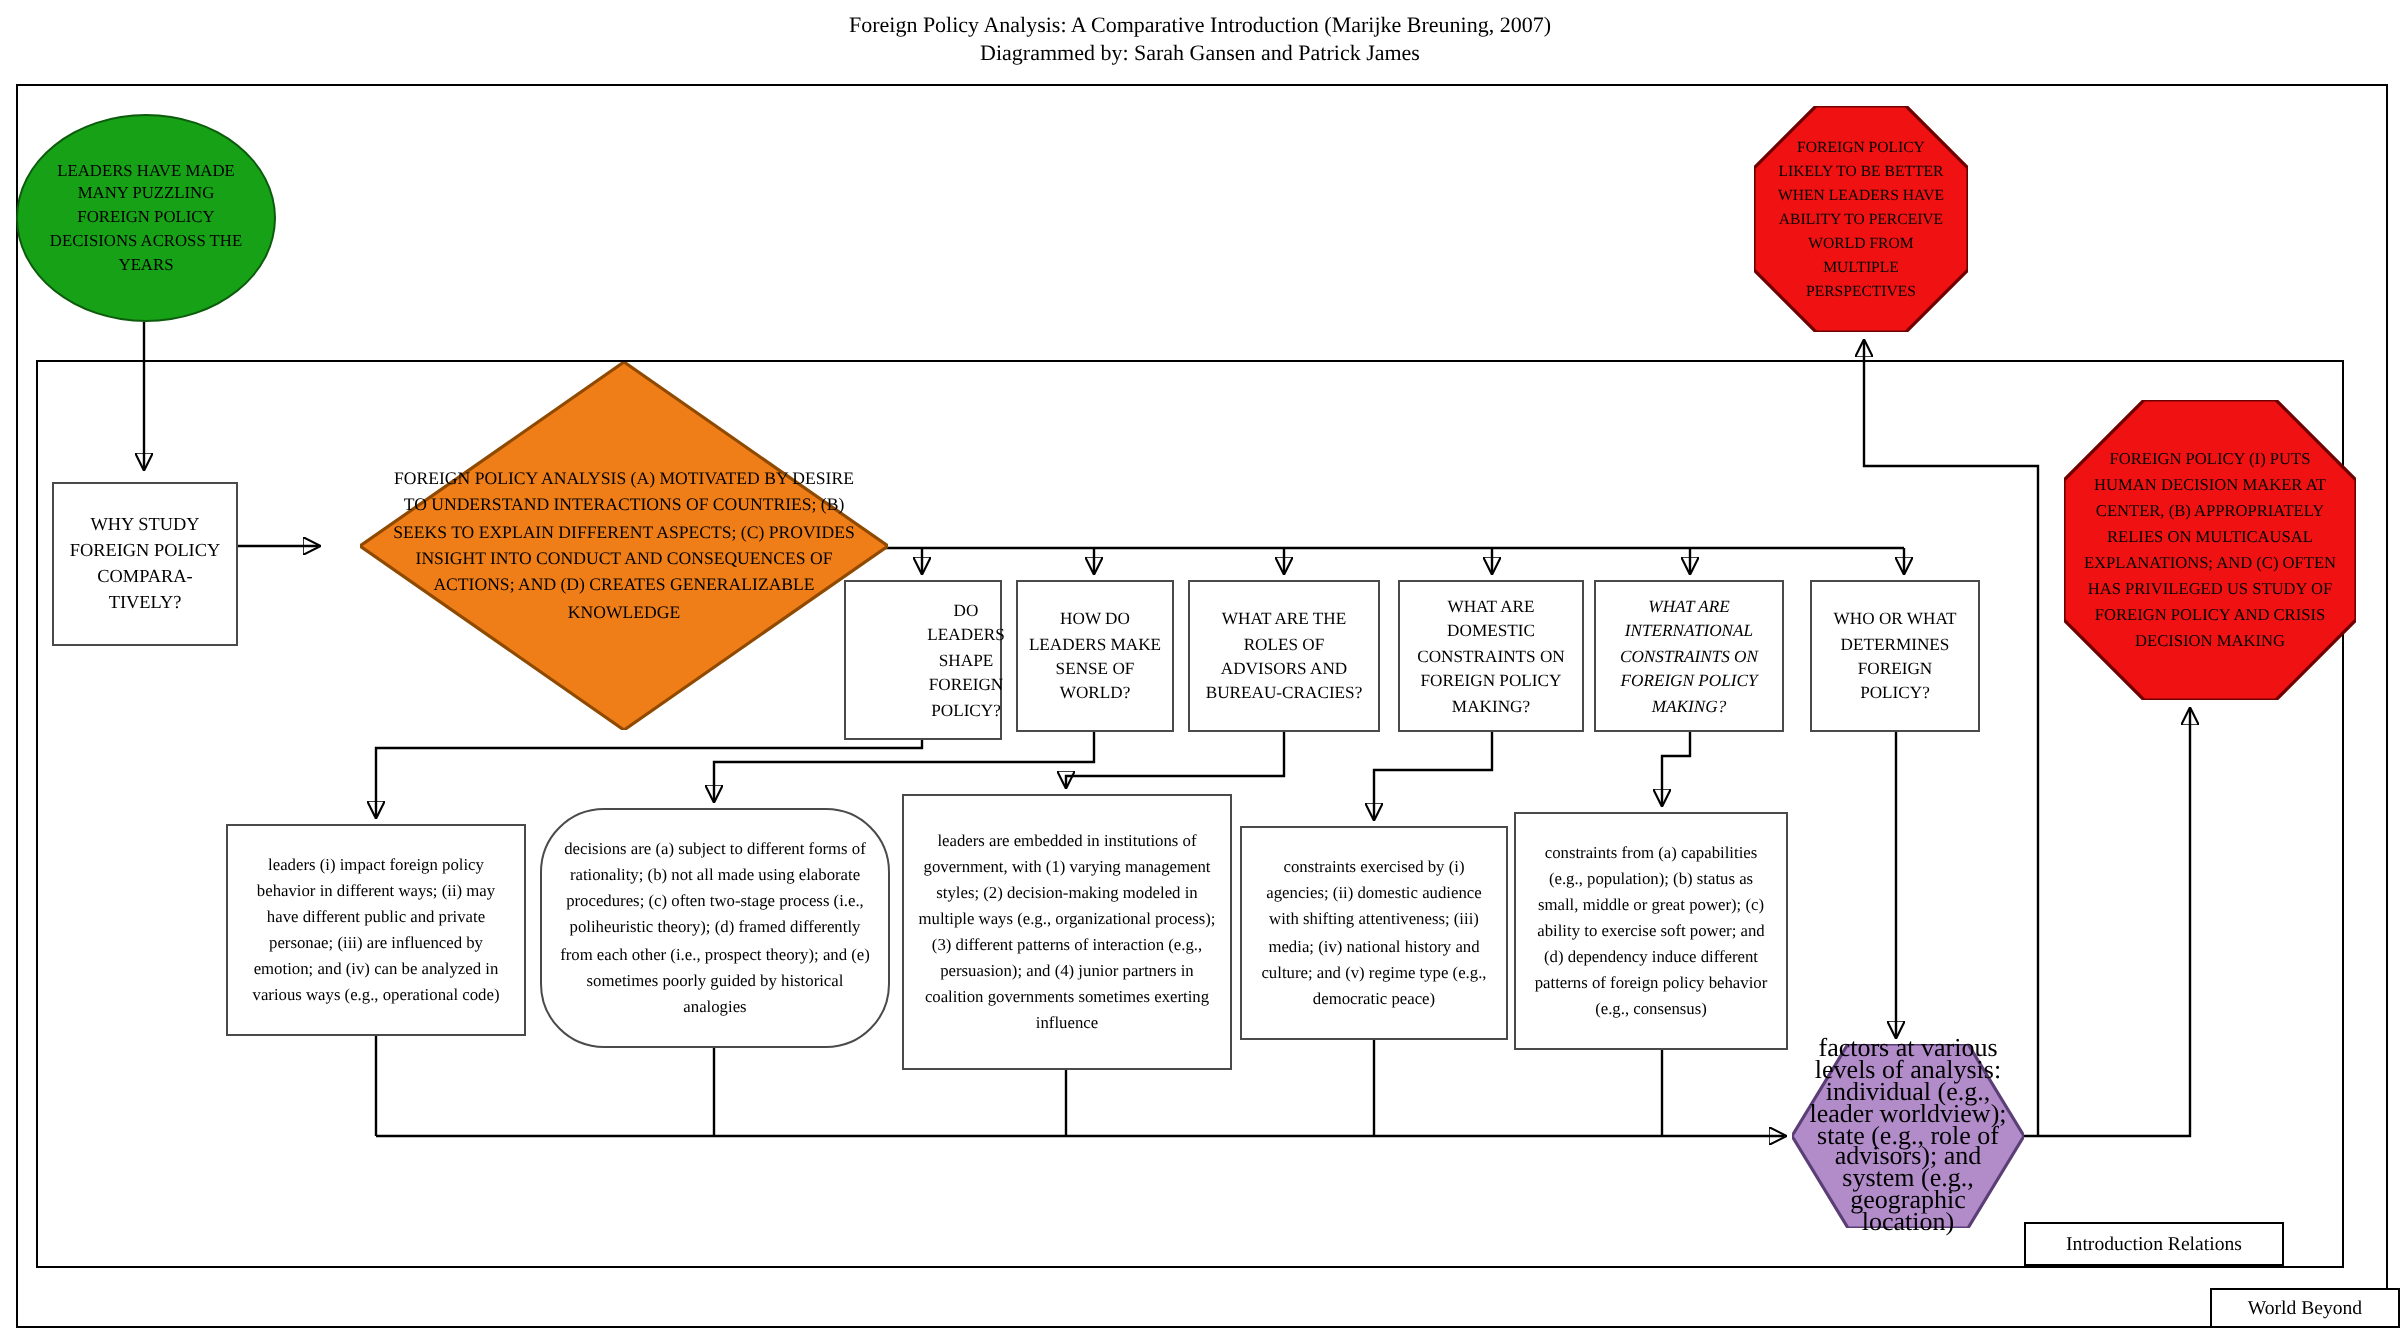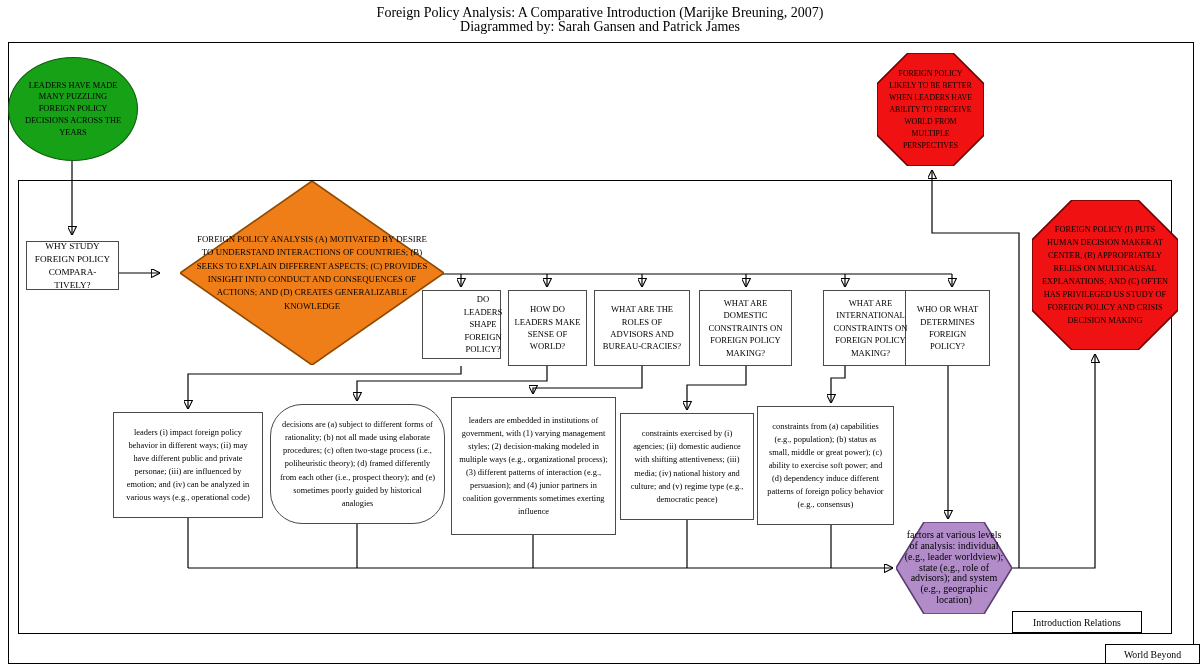--- a/index.html
+++ b/index.html
@@ -1,38 +1,38 @@
 <!DOCTYPE html>
 <html><head>
 <meta charset="utf-8">
 <style>
   html,body{margin:0;padding:0;background:#ffffff;}
   .stage{
     position:relative;width:1200px;height:668px;background:#ffffff;overflow:hidden;
     font-family:"Liberation Serif","DejaVu Serif",serif;color:#000;
   }
-  .title{position:absolute;left:0;top:6px;width:1200px;text-align:center;font-size:14px;line-height:14px;}
+  .title{position:absolute;left:0;top:6px;width:1200px;text-align:center;font-size:11px;line-height:14px;}
   .border-rect{position:absolute;border:1.6px solid #000;background:transparent;}
   .wires{position:absolute;left:0;top:0;width:1200px;height:668px;}
   .wires path{fill:none;stroke:#000;stroke-width:1.2;}
   .node{position:absolute;display:flex;align-items:center;justify-content:center;text-align:center;}
   .node svg{position:absolute;left:0;top:0;width:100%;height:100%;}
   .node .txt{position:relative;z-index:2;}
   .rectbox{background:#fff;border:1.3px solid #4a4a4a;}
   .q{font-size:8.6px;line-height:12.4px;padding:2px 5px;}
   .a{font-size:8.4px;line-height:13.1px;padding:2px 6px;}
   .ellipse{background:#17a117;border:1.6px solid #0d5c0d;border-radius:50%;
     font-size:8.4px;line-height:11.8px;padding:10px 15px;box-sizing:border-box;}
   .oct-top{font-size:7.8px;line-height:12px;}
   .oct-top .txt{padding:0 10px;}
   .oct-right{font-size:8.3px;line-height:13px;}
   .oct-right .txt{padding:0 8px;}
   .diamond{font-size:8.8px;line-height:13.4px;}
   .diamond .txt{width:236px;}
-  .hexagon{font-size:10px;line-height:10.9px;}
+  .hexagon{font-size:13px;line-height:10.9px;}
   .hexagon .txt{padding:0 8px;}
   .label-box{position:absolute;background:#fff;border:1.5px solid #000;display:flex;
     align-items:center;justify-content:center;font-size:9.8px;}
   .fill-red{fill:#f01212;stroke:#6e0000;stroke-width:1.6;}
   .fill-orange{fill:#f07e18;stroke:#8f4a00;stroke-width:1.6;}
   .fill-purple{fill:#b18cc9;stroke:#5c3e76;stroke-width:1.6;}
 </style>
 </head>
 <body>
 
@@ -88,44 +88,44 @@
     <div class="txt">FOREIGN POLICY LIKELY TO BE BETTER WHEN LEADERS HAVE ABILITY TO PERCEIVE WORLD FROM MULTIPLE PERSPECTIVES</div>
   </div>
 
   <div class="node oct-right" style="left:1032px;top:200px;width:146px;height:150px;">
     <svg viewBox="0 0 146 150" preserveAspectRatio="none">
       <polygon class="fill-red" points="40,0 106,0 146,40 146,110 106,150 40,150 0,110 0,40"></polygon>
     </svg>
     <div class="txt">FOREIGN POLICY (I) PUTS HUMAN DECISION MAKER AT CENTER, (B) APPROPRIATELY RELIES ON MULTICAUSAL EXPLANATIONS; AND (C) OFTEN HAS PRIVILEGED US STUDY OF FOREIGN POLICY AND CRISIS DECISION MAKING</div>
   </div>
 
-  <div class="node rectbox q" style="left:26px;top:241px;width:93px;height:49px;box-sizing:border-box;font-size:9.2px;line-height:13px;">
+  <div class="node rectbox q" style="left:26px;top:241px;width:93px;height:82px;box-sizing:border-box;font-size:9.2px;line-height:13px;">
     <div class="txt">WHY STUDY FOREIGN POLICY COMPARA-TIVELY?</div>
   </div>
 
   <div class="node diamond" style="left:180px;top:181px;width:264px;height:184px;">
     <svg viewBox="0 0 264 184" preserveAspectRatio="none">
       <polygon class="fill-orange" points="132,0 264,92 132,184 0,92"></polygon>
     </svg>
     <div class="txt">FOREIGN POLICY ANALYSIS (A) MOTIVATED BY DESIRE TO UNDERSTAND INTERACTIONS OF COUNTRIES; (B) SEEKS TO EXPLAIN DIFFERENT ASPECTS; (C) PROVIDES INSIGHT INTO CONDUCT AND CONSEQUENCES OF ACTIONS; AND (D) CREATES GENERALIZABLE KNOWLEDGE</div>
   </div>
 
-  <div class="node rectbox q" style="left:422px;top:290px;width:79px;height:69px;box-sizing:border-box;padding-left:48px;">
+  <div class="node rectbox q" style="left:422px;top:290px;width:79px;height:80px;box-sizing:border-box;padding-left:48px;">
     <div class="txt">DO LEADERS SHAPE FOREIGN POLICY?</div>
   </div>
   <div class="node rectbox q" style="left:508px;top:290px;width:79px;height:76px;box-sizing:border-box;">
     <div class="txt">HOW DO LEADERS MAKE SENSE OF WORLD?</div>
   </div>
   <div class="node rectbox q" style="left:594px;top:290px;width:96px;height:76px;box-sizing:border-box;">
     <div class="txt">WHAT ARE THE ROLES OF ADVISORS AND BUREAU-CRACIES?</div>
   </div>
   <div class="node rectbox q" style="left:699px;top:290px;width:93px;height:76px;box-sizing:border-box;">
     <div class="txt">WHAT ARE DOMESTIC CONSTRAINTS ON FOREIGN POLICY MAKING?</div>
   </div>
-  <div class="node rectbox q" style="left:823px;top:290px;width:95px;height:76px;box-sizing:border-box;">
+  <div class="node rectbox q" style="left:797px;top:290px;width:95px;height:76px;box-sizing:border-box;font-style:italic;">
     <div class="txt">WHAT ARE INTERNATIONAL CONSTRAINTS ON FOREIGN POLICY MAKING?</div>
   </div>
   <div class="node rectbox q" style="left:905px;top:290px;width:85px;height:76px;box-sizing:border-box;">
     <div class="txt">WHO OR WHAT DETERMINES FOREIGN POLICY?</div>
   </div>
 
   <div class="node rectbox a" style="left:113px;top:412px;width:150px;height:106px;box-sizing:border-box;">
     <div class="txt">leaders (i) impact foreign policy behavior in different ways; (ii) may have different public and private personae; (iii) are influenced by emotion; and (iv) can be analyzed in various ways (e.g., operational code)</div>
   </div>
   <div class="node rectbox a" style="left:270px;top:404px;width:175px;height:120px;box-sizing:border-box;border-radius:32px;">

